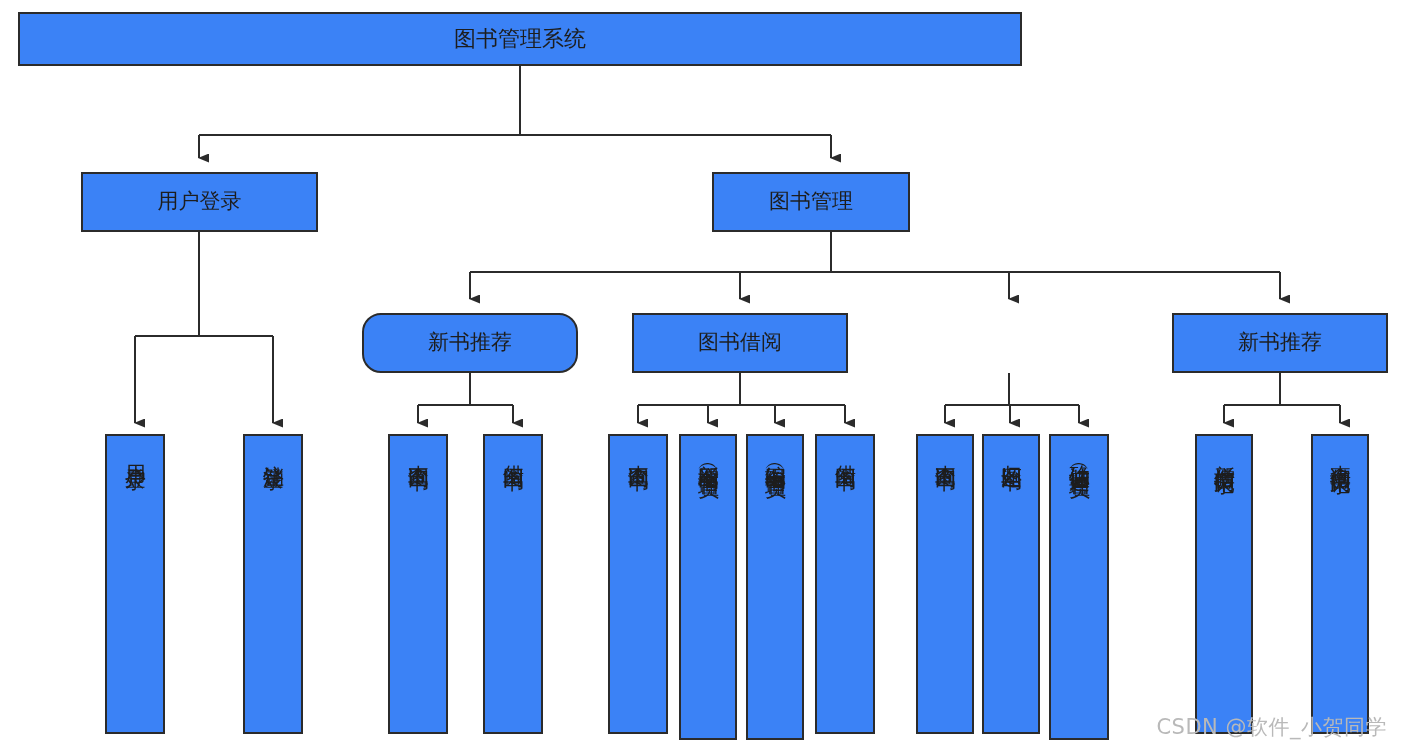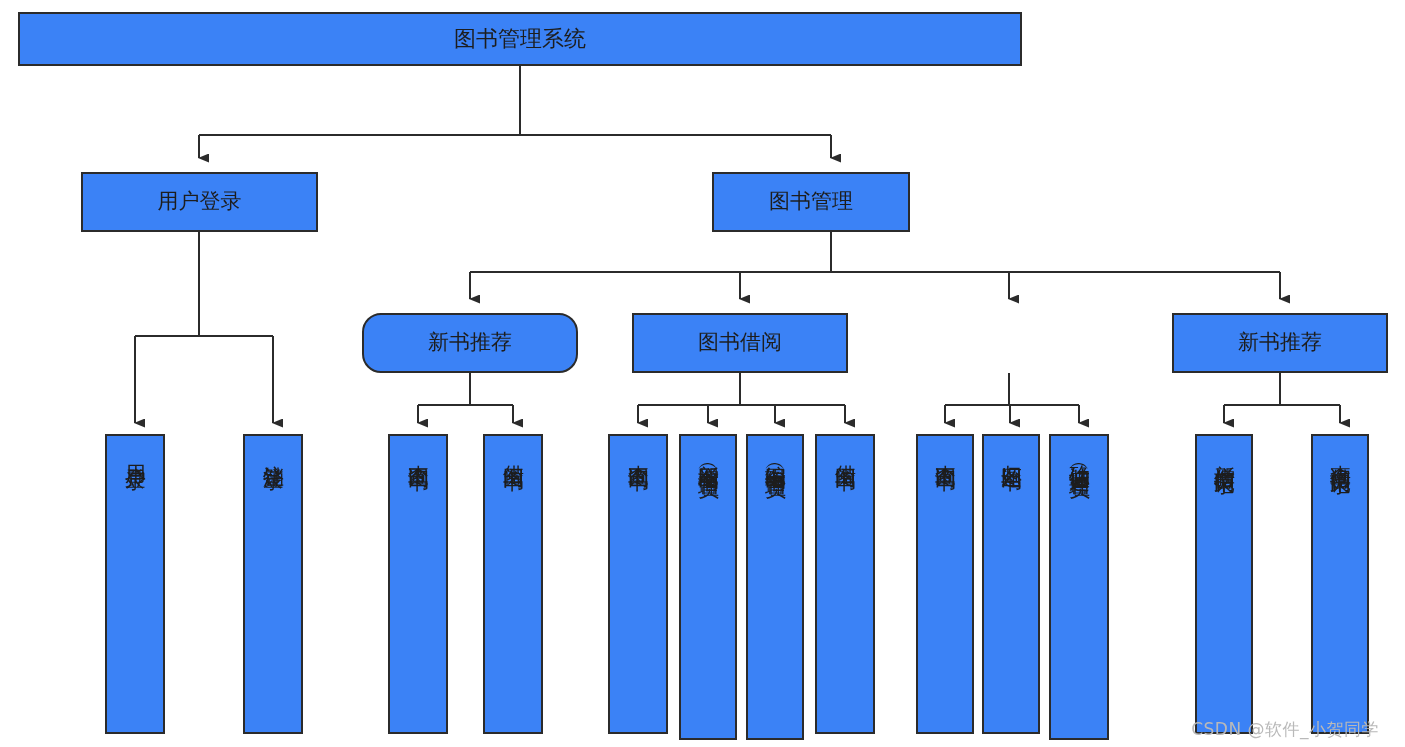--- a/index.html
+++ b/index.html
@@ -56,23 +56,23 @@
     font-size: 21px;
     letter-spacing: 2px;
     line-height: 1;
     margin: 0 auto;
   }
   .node.root .node-label {
     font-size: 22px;
   }
   #watermark {
     position: absolute;
-    right: 26px;
+    right: 18px;
     bottom: 6px;
-    font-size: 17px;
+    font-size: 21px;
     color: #b9b9b9;
     letter-spacing: 0.5px;
     z-index: 5;
     white-space: nowrap;
   }
 </style>
 </head>
 <body>
 
 <div id="diagram-root">

